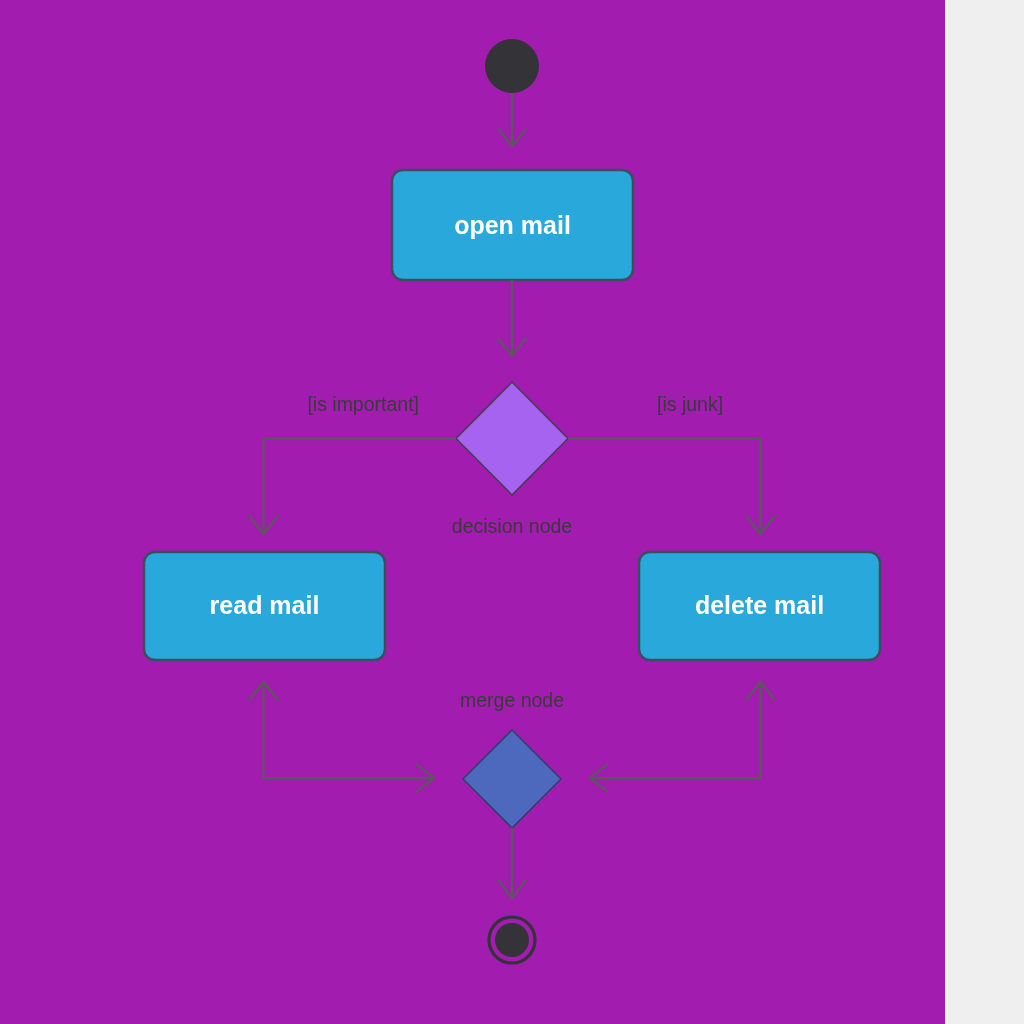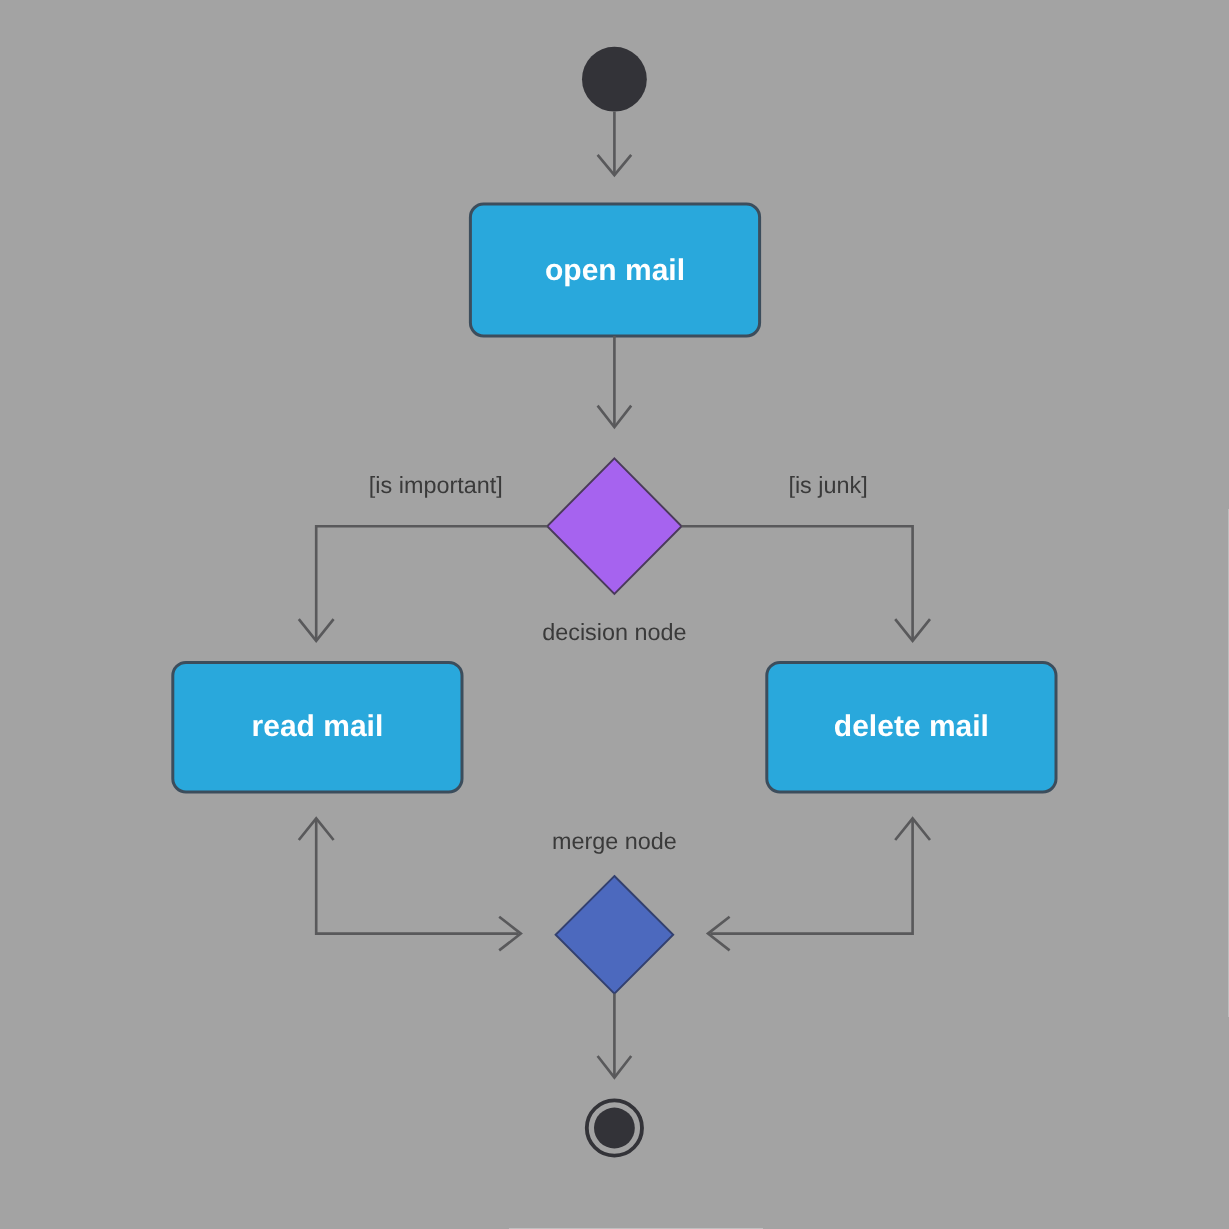--- a/index.html
+++ b/index.html
@@ -9,23 +9,23 @@
     background: #efefef;
   }
   body {
     width: 1024px;
     height: 1024px;
     overflow: hidden;
     font-family: "Liberation Sans", sans-serif;
   }
   #diagram-root {
     position: relative;
-    width: 1024px;
+    width: 945px;
     height: 1024px;
-    background: #a3a3a3;
+    background: #a21caf;
   }
   svg.canvas {
     display: block;
     width: 1024px;
     height: 1024px;
   }
   .activity-box-rect {
     fill: #29a8dc;
     stroke: #3c4d5c;
     stroke-width: 2.5;

